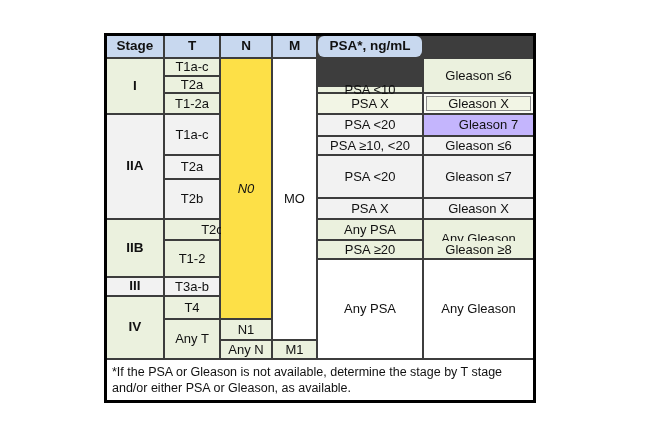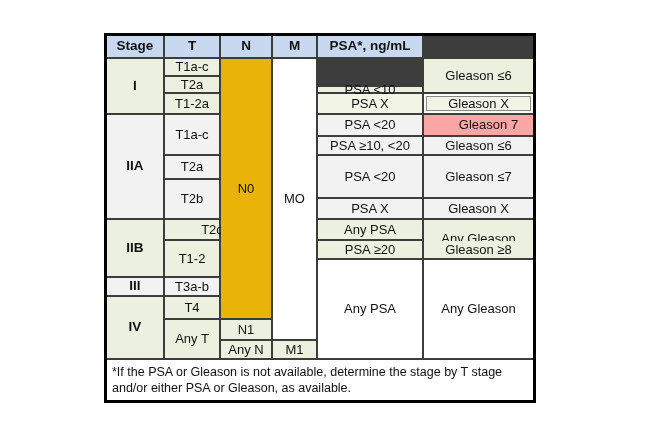--- a/index.html
+++ b/index.html
@@ -34,54 +34,54 @@
 </style>
 </head>
 <body>
 
 <div class="table-wrap">
   <div class="grid" id="grid">
       <div class="cell hdr" style="grid-area: 1 / 1; background: rgb(200, 216, 239);">Stage</div>
       <div class="cell hdr" style="grid-area: 1 / 2; background: rgb(200, 216, 239);">T</div>
       <div class="cell hdr" style="grid-area: 1 / 3; background: rgb(200, 216, 239);">N</div>
       <div class="cell hdr" style="grid-area: 1 / 4; background: rgb(200, 216, 239);">M</div>
-      <div class="cell hdr" style="grid-area: 1 / 5; background: rgb(200, 216, 239);">PSA*, ng/mL</div>
+      <div class="cell hdr" style="grid-area: 1 / 5; background: rgb(200, 216, 239); border-radius: 6px;">PSA*, ng/mL</div>
       <div class="cell stage" style="grid-area: 2 / 1 / span 3; background: rgb(235, 241, 222);">I</div>
       <div class="cell stage" style="grid-area: 5 / 1 / span 5; background: rgb(242, 242, 242);">IIA</div>
       <div class="cell stage" style="grid-area: 10 / 1 / span 3; background: rgb(235, 241, 222);">IIB</div>
       <div class="cell stage" style="grid-area: 13 / 1; background: rgb(242, 242, 242);">III</div>
       <div class="cell stage" style="grid-area: 14 / 1 / span 3; background: rgb(235, 241, 222);">IV</div>
       <div class="cell" style="grid-area: 2 / 2; background: rgb(235, 241, 222);">T1a-c</div>
       <div class="cell" style="grid-area: 3 / 2; background: rgb(235, 241, 222);">T2a</div>
       <div class="cell" style="grid-area: 4 / 2; background: rgb(235, 241, 222);">T1-2a</div>
       <div class="cell" style="grid-area: 5 / 2 / span 2; background: rgb(242, 242, 242);">T1a-c</div>
       <div class="cell" style="grid-area: 7 / 2; background: rgb(242, 242, 242);">T2a</div>
       <div class="cell" style="grid-area: 8 / 2 / span 2; background: rgb(242, 242, 242);">T2b</div>
       <div class="cell" style="grid-area: 10 / 2; background: rgb(235, 241, 222); padding-left: 40px;">T2c</div>
       <div class="cell" style="grid-area: 11 / 2 / span 2; background: rgb(235, 241, 222);">T1-2</div>
       <div class="cell" style="grid-area: 13 / 2; background: rgb(242, 242, 242);">T3a-b</div>
       <div class="cell" style="grid-area: 14 / 2; background: rgb(235, 241, 222);">T4</div>
       <div class="cell" style="grid-area: 15 / 2 / span 2; background: rgb(235, 241, 222);">Any T</div>
-      <div class="cell" style="grid-area: 2 / 3 / span 13; background: #eab308;">N0</div>
+      <div class="cell" style="grid-area: 2 / 3 / span 13; background: #fde047; font-style: italic;">N0</div>
       <div class="cell" style="grid-area: 15 / 3; background: rgb(235, 241, 222);">N1</div>
       <div class="cell" style="grid-area: 16 / 3; background: rgb(235, 241, 222);">Any N</div>
       <div class="cell" style="grid-area: 2 / 4 / span 14; background: rgb(255, 255, 255);">MO</div>
       <div class="cell" style="grid-area: 16 / 4; background: rgb(235, 241, 222);">M1</div>
       <div class="cell" style="grid-area: 2 / 5 / span 2; background: rgb(235, 241, 222); margin-top: 28px;">PSA &lt;10</div>
       <div class="cell" style="grid-area: 4 / 5; background: rgb(242, 245, 229);">PSA X</div>
       <div class="cell" style="grid-area: 5 / 5; background: rgb(242, 242, 242);">PSA &lt;20</div>
       <div class="cell" style="grid-area: 6 / 5; background: rgb(242, 242, 242);">PSA ≥10, &lt;20</div>
       <div class="cell" style="grid-area: 7 / 5 / span 2; background: rgb(242, 242, 242);">PSA &lt;20</div>
       <div class="cell" style="grid-area: 9 / 5; background: rgb(242, 242, 242);">PSA X</div>
       <div class="cell" style="grid-area: 10 / 5; background: rgb(235, 241, 222);">Any PSA</div>
       <div class="cell" style="grid-area: 11 / 5; background: rgb(235, 241, 222);">PSA ≥20</div>
       <div class="cell" style="grid-area: 12 / 5 / span 5; background: rgb(255, 255, 255);">Any PSA</div>
       <div class="cell" style="grid-area: 2 / 6 / span 2; background: rgb(235, 241, 222);">Gleason ≤6</div>
       <div class="cell dbl" style="grid-area: 4 / 6; background: rgb(242, 245, 229);">Gleason X</div>
-      <div class="cell" style="grid-area: 5 / 6; background: #fca5a5; padding-left: 20px;">Gleason 7</div>
+      <div class="cell" style="grid-area: 5 / 6; background: #c4b5fd; padding-left: 20px;">Gleason 7</div>
       <div class="cell" style="grid-area: 6 / 6; background: rgb(242, 242, 242);">Gleason ≤6</div>
       <div class="cell" style="grid-area: 7 / 6 / span 2; background: rgb(242, 242, 242);">Gleason ≤7</div>
       <div class="cell" style="grid-area: 9 / 6; background: rgb(242, 242, 242);">Gleason X</div>
       <div class="cell" style="grid-area: 10 / 6 / span 2; background: rgb(235, 241, 222);">Any Gleason</div>
       <div class="cell" style="grid-area: 11 / 6; background: rgb(235, 241, 222);">Gleason ≥8</div>
       <div class="cell" style="grid-area: 12 / 6 / span 5; background: rgb(255, 255, 255);">Any Gleason</div>
       <div class="cell note" style="grid-area: 17 / 1 / auto / span 6; background: rgb(255, 255, 255);">*If the PSA or Gleason is not available, determine the stage by T stage
 and/or either PSA or Gleason, as available.</div>
     </div>
 </div>

